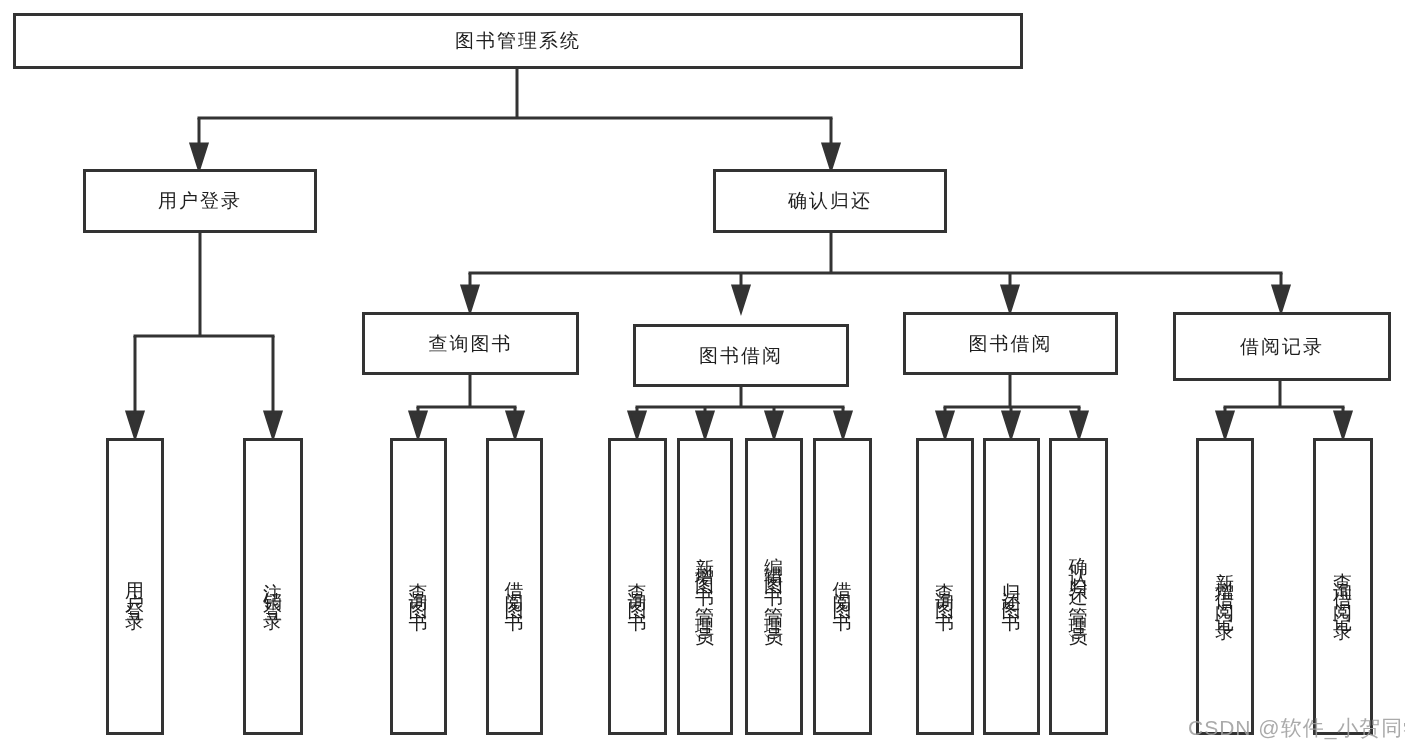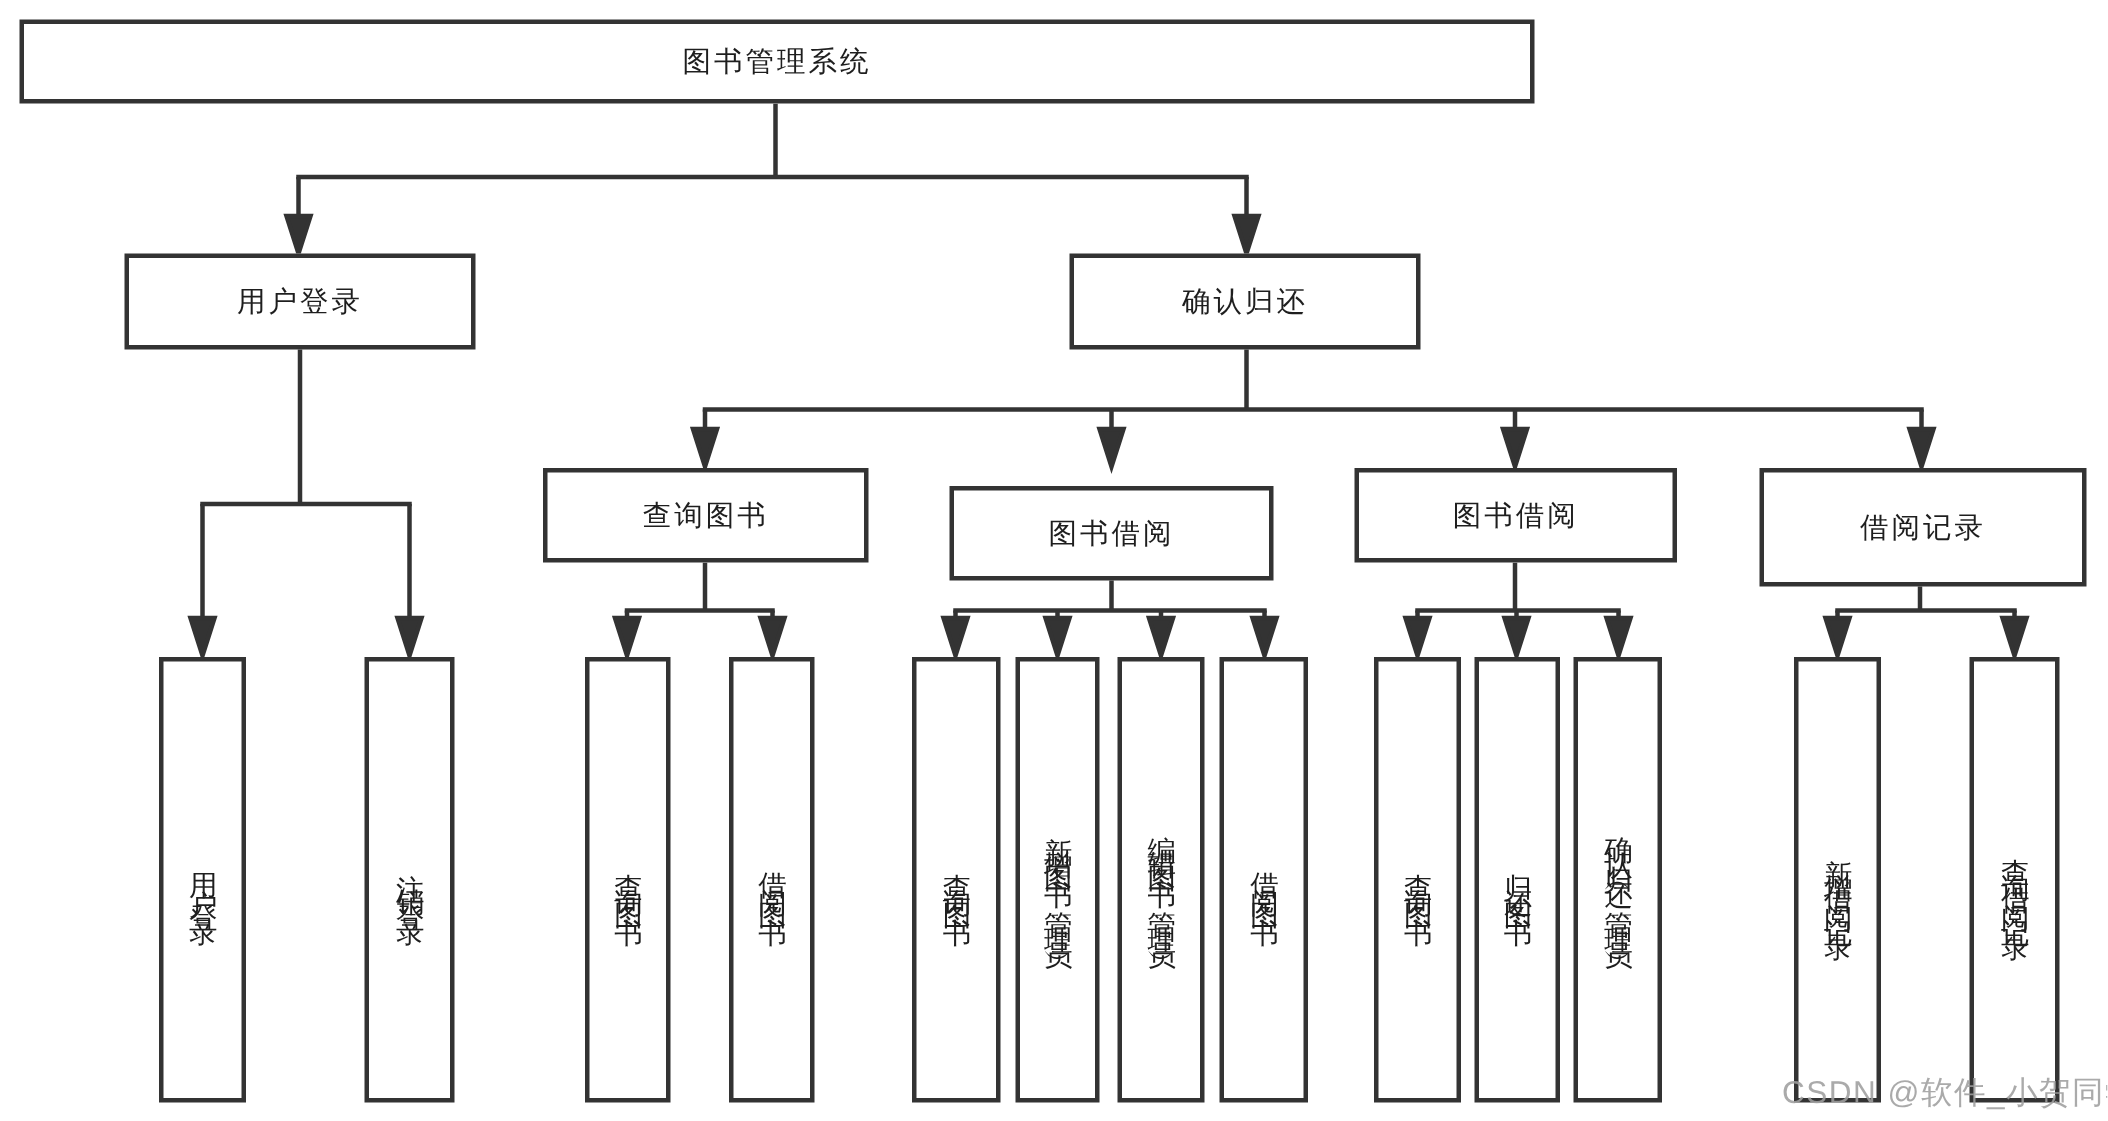--- a/index.html
+++ b/index.html
@@ -121,21 +121,21 @@
   </svg>
 
   <div class="node" style="left:13px; top:13px; width:1010px; height:56px;">图书管理系统</div>
 
   <div class="node" style="left:83px; top:169px; width:234px; height:64px;">用户登录</div>
   <div class="node" style="left:713px; top:169px; width:234px; height:64px;">确认归还</div>
 
   <div class="node" style="left:362px; top:312px; width:217px; height:63px;">查询图书</div>
   <div class="node" style="left:633px; top:324px; width:216px; height:63px;">图书借阅</div>
   <div class="node" style="left:903px; top:312px; width:215px; height:63px;">图书借阅</div>
-  <div class="node" style="left:1173px; top:312px; width:218px; height:79px;">借阅记录</div>
+  <div class="node" style="left:1173px; top:312px; width:218px; height:69px;">借阅记录</div>
 
   <div class="leaf" style="left:106px; top:438px; width:58px; height:297px;">
     <span>用户登录</span>
   </div>
   <div class="leaf" style="left:243px; top:438px; width:60px; height:297px;">
     <span>注销登录</span>
   </div>
 
   <div class="leaf" style="left:390px; top:438px; width:57px; height:297px;">
     <span>查询图书</span>

